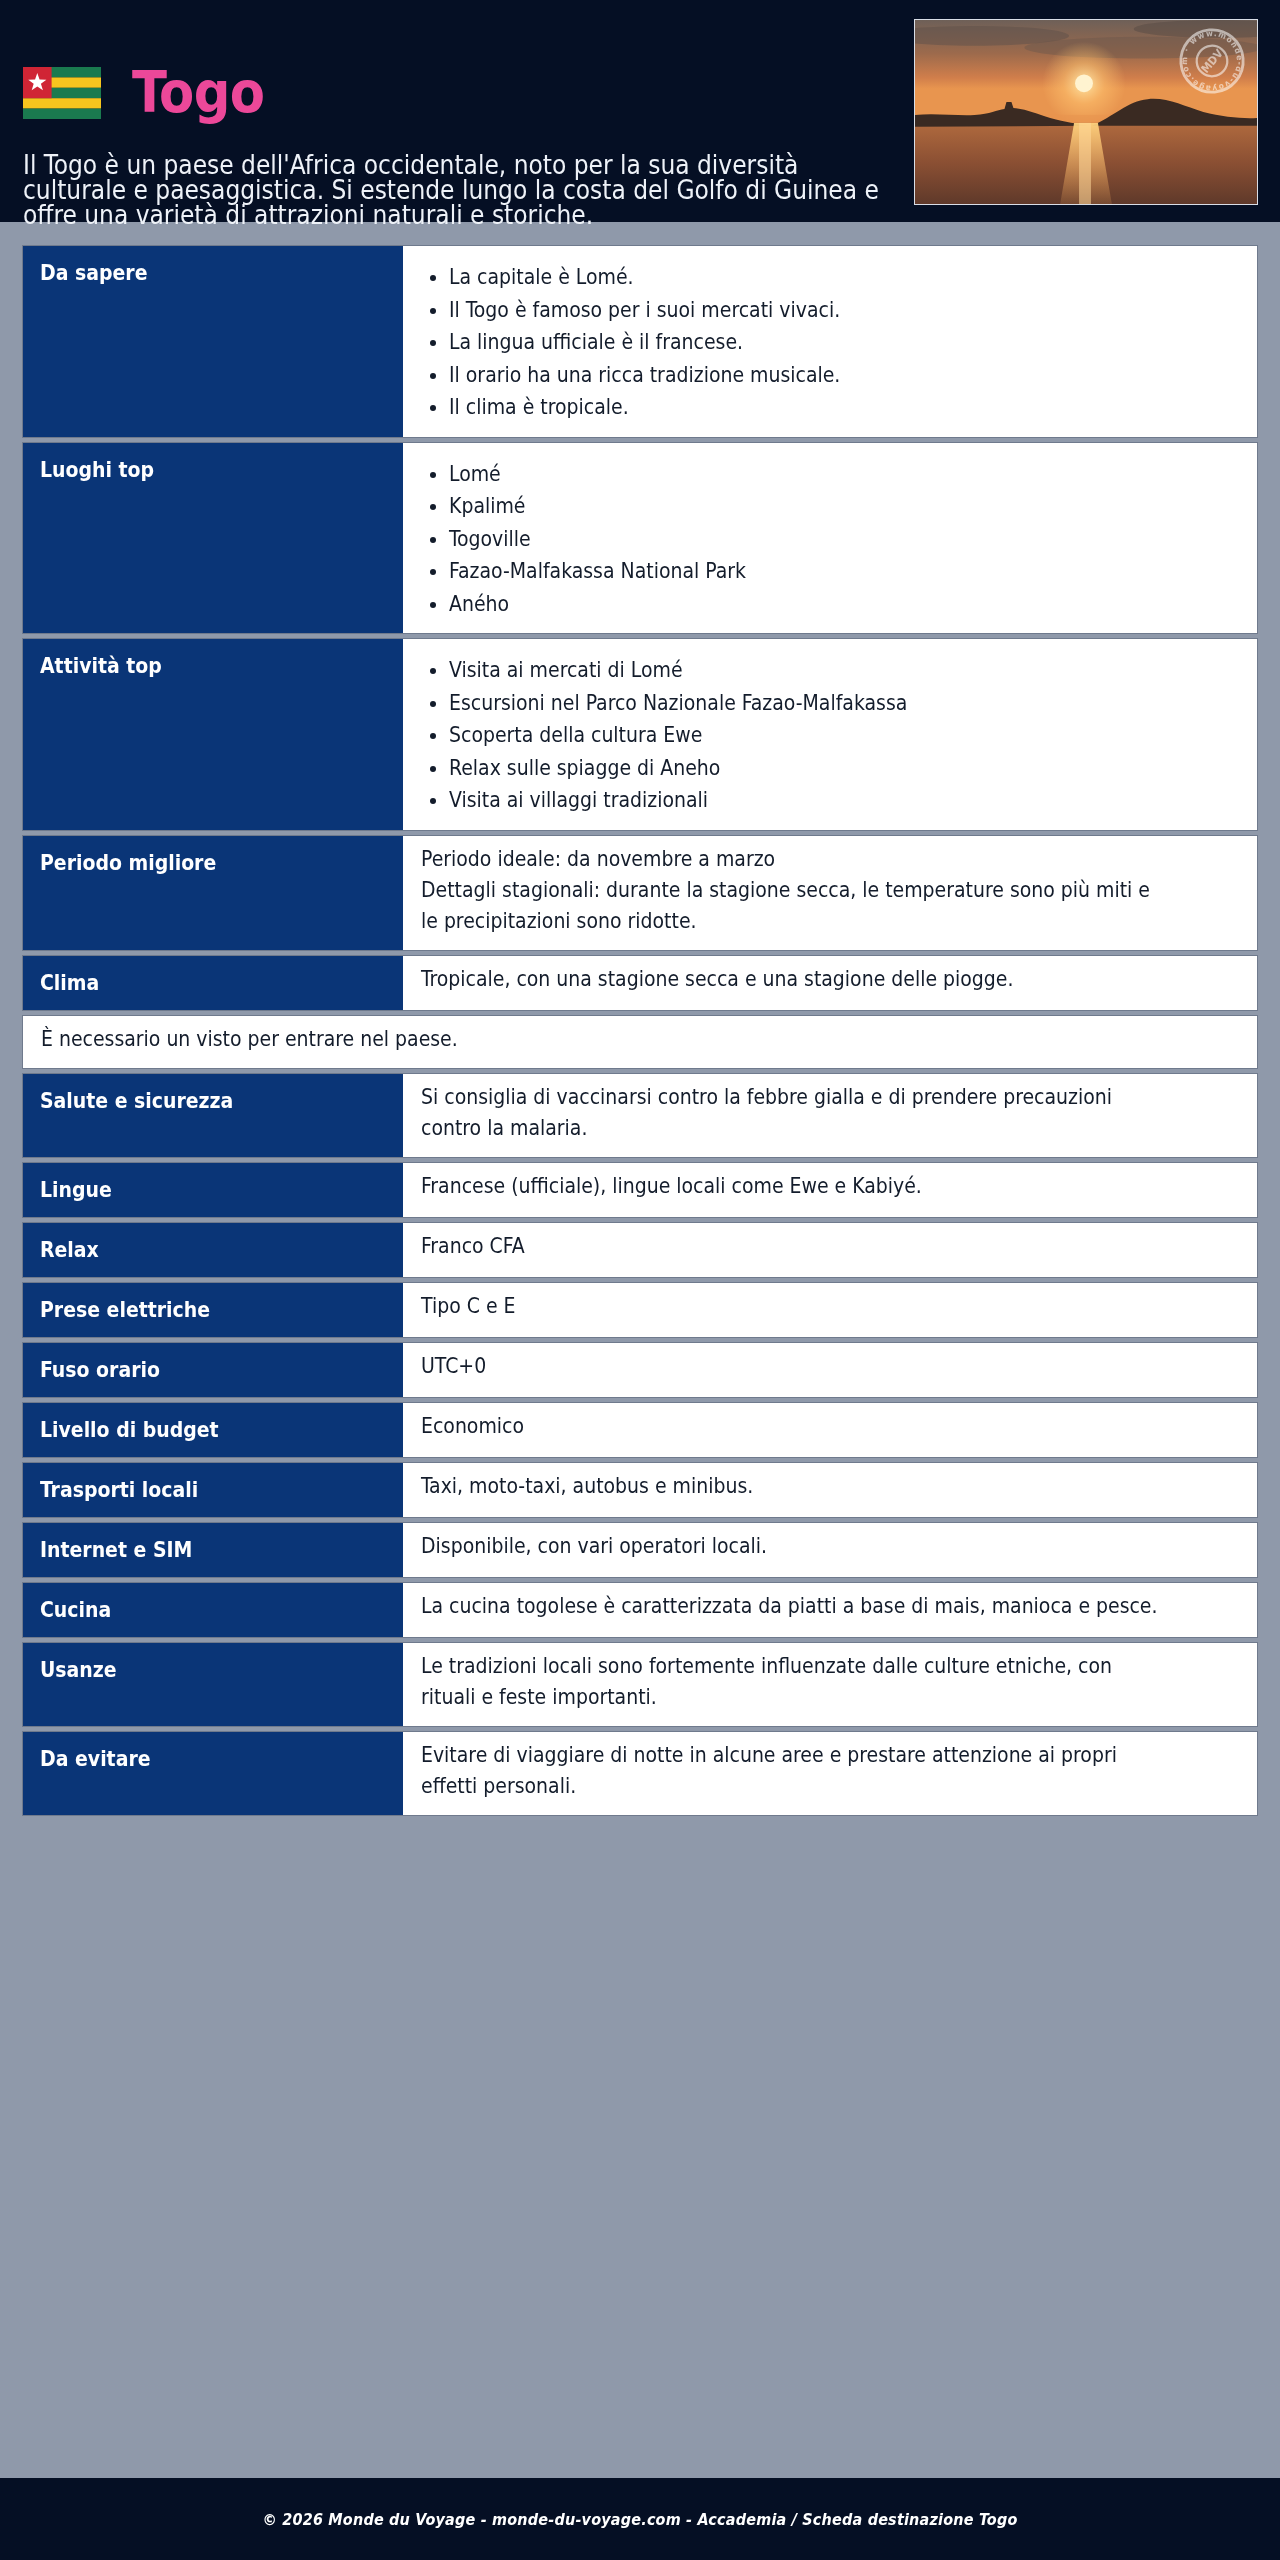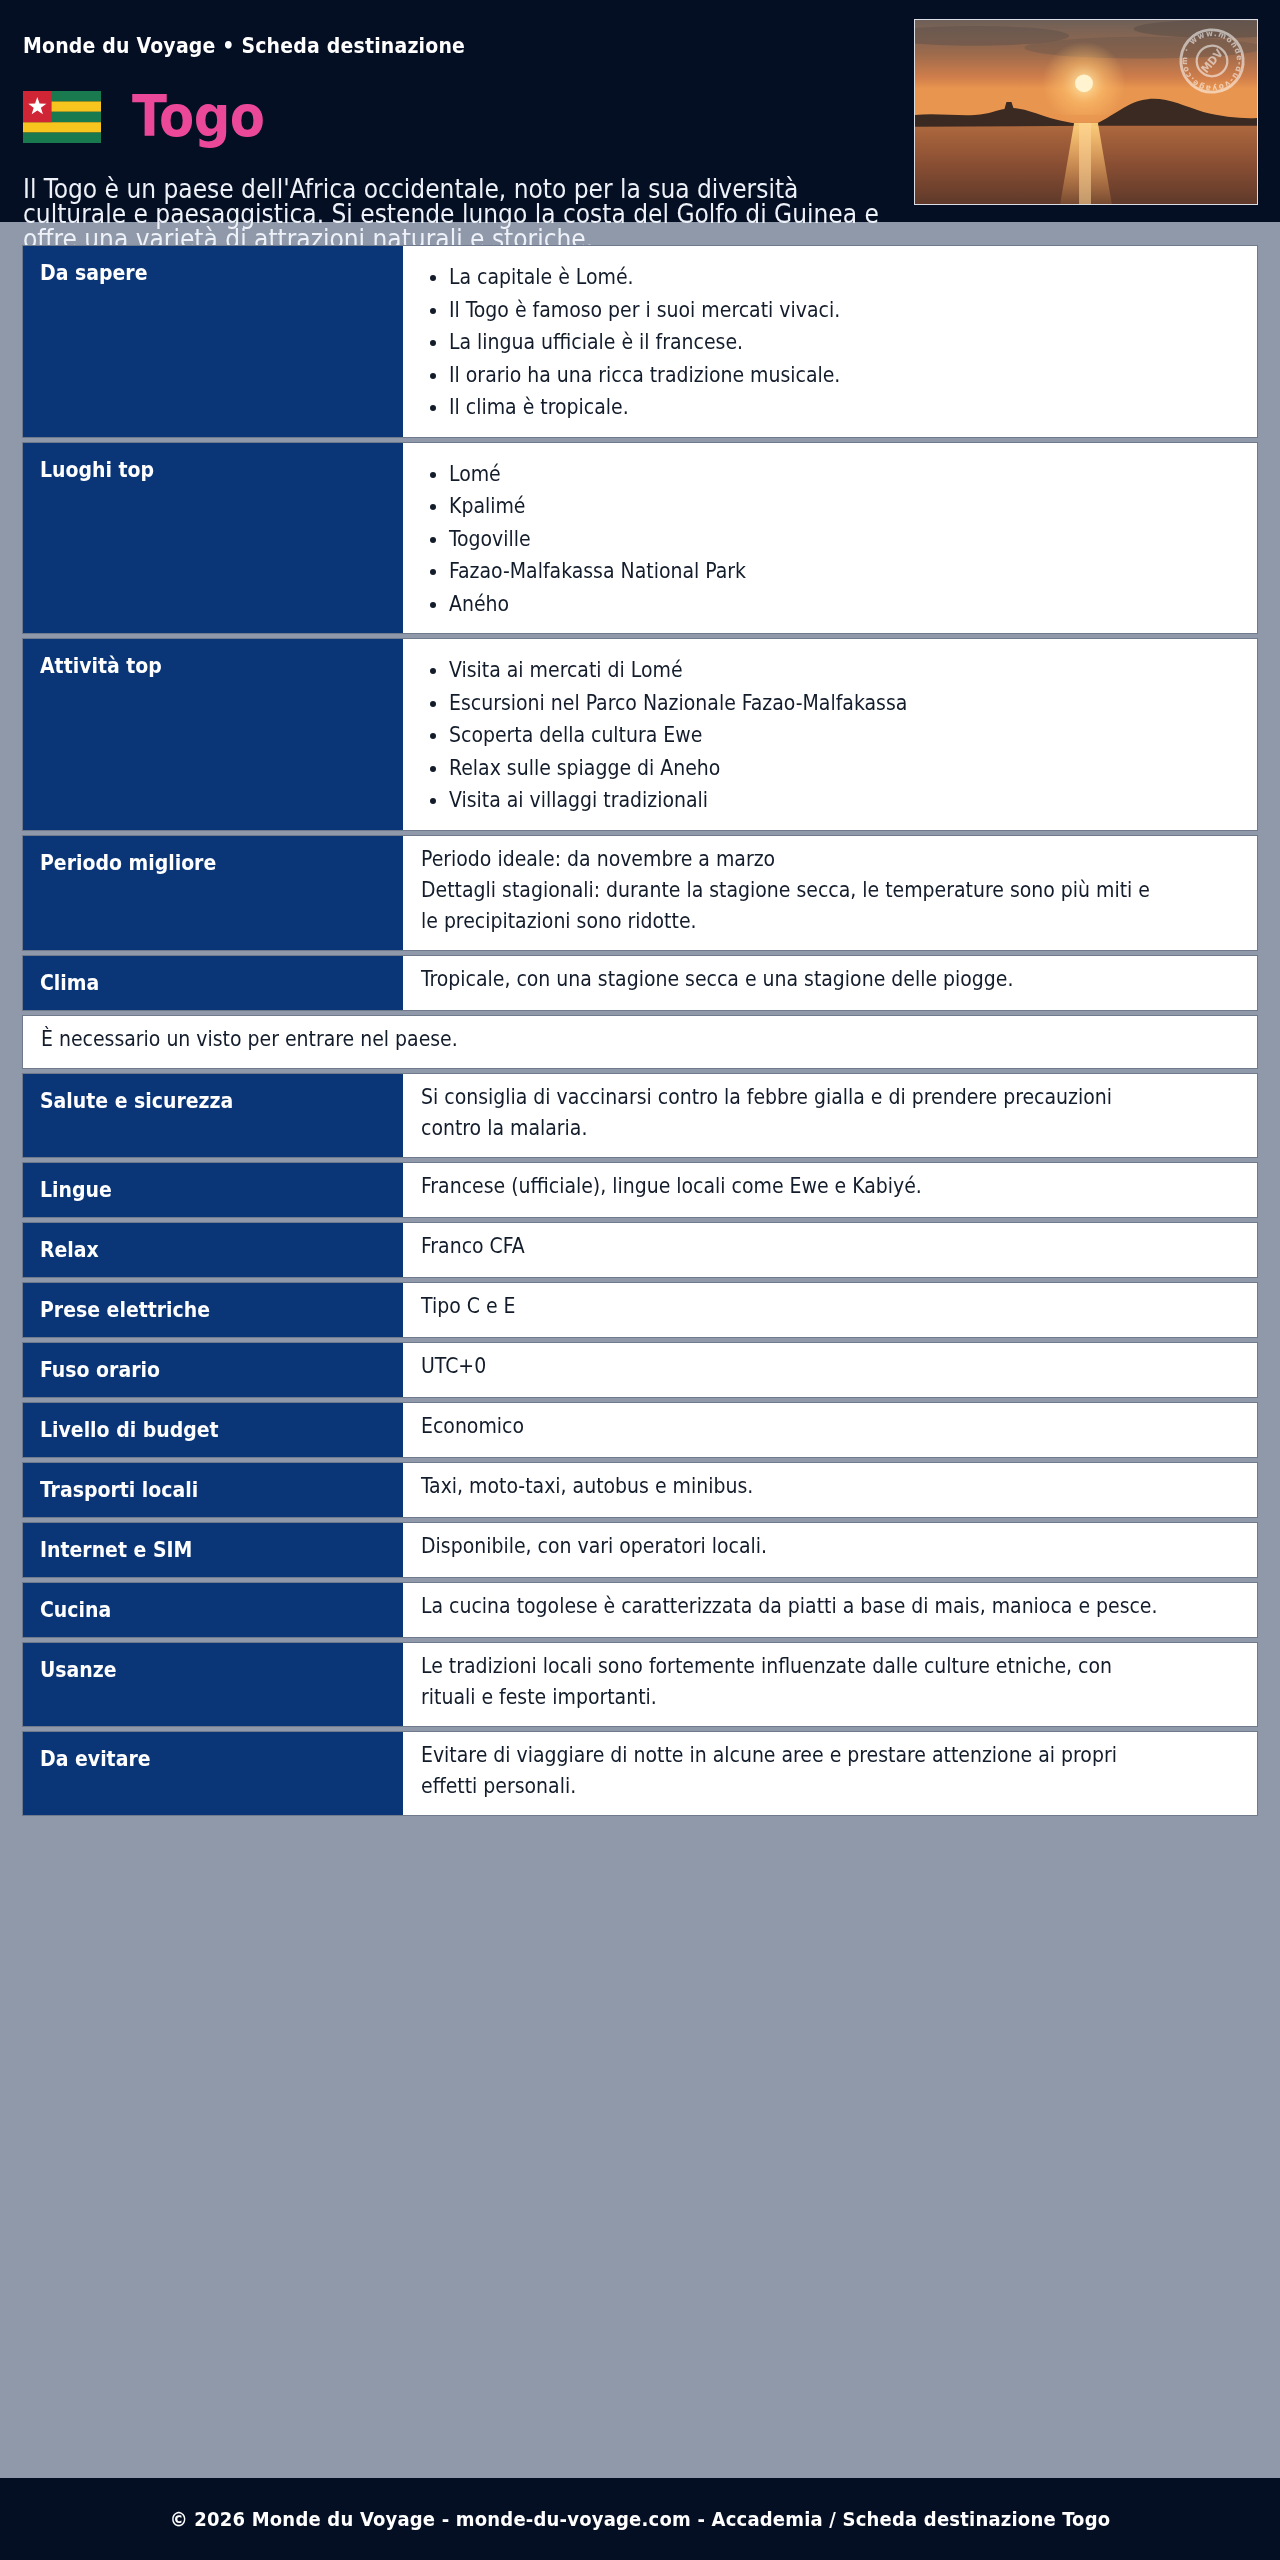--- a/index.html
+++ b/index.html
@@ -116,33 +116,33 @@
     background: #050f24;
     height: 82px;
     flex: none;
     display: flex;
     align-items: center;
     justify-content: center;
   }
   .footer-text {
     color: #ffffff;
     font-weight: bold;
-    font-size: 20px;
+    font-size: 16px;
     letter-spacing: 0.2px;
+    font-style: italic;
   }
 </style>
 </head>
 <body>
 
 <div class="page">
 
   <header class="header">
     <div class="header-inner">
       <div class="header-left">
-        <div class="kicker">Monde du Voyage • Scheda destinazione</div>
         <div class="title-row">
           <svg class="flag" viewBox="0 0 90 60" aria-hidden="true">
             <rect x="0" y="0" width="90" height="12" fill="#1a7a4f"></rect>
             <rect x="0" y="12" width="90" height="12" fill="#f7c51e"></rect>
             <rect x="0" y="24" width="90" height="12" fill="#1a7a4f"></rect>
             <rect x="0" y="36" width="90" height="12" fill="#f7c51e"></rect>
             <rect x="0" y="48" width="90" height="12" fill="#1a7a4f"></rect>
             <rect x="0" y="0" width="33" height="36" fill="#d02535"></rect>
             <polygon points="16.5,7 19.09,14.44 26.96,14.6 20.68,19.36 22.97,26.9 16.5,22.4 10.03,26.9 12.32,19.36 6.04,14.6 13.91,14.44" fill="#ffffff"></polygon>
           </svg>

